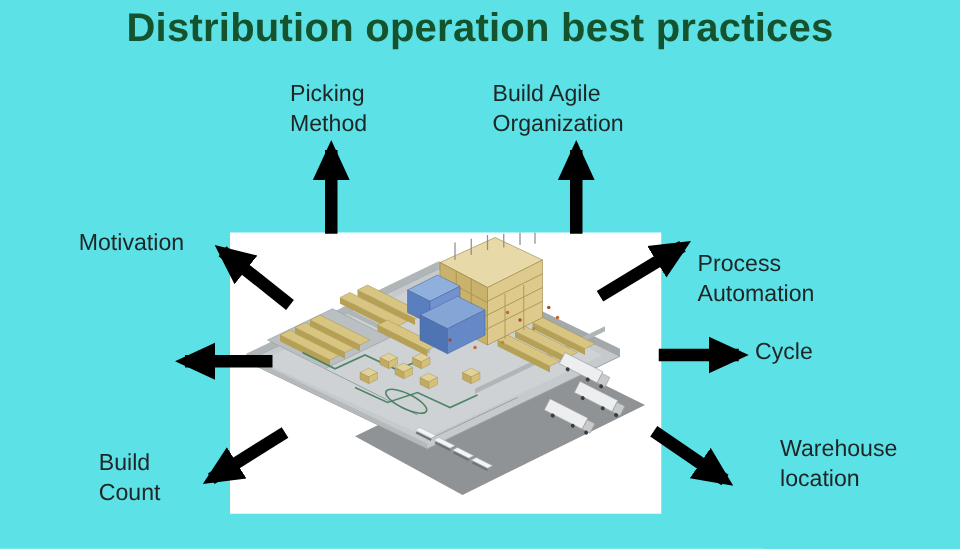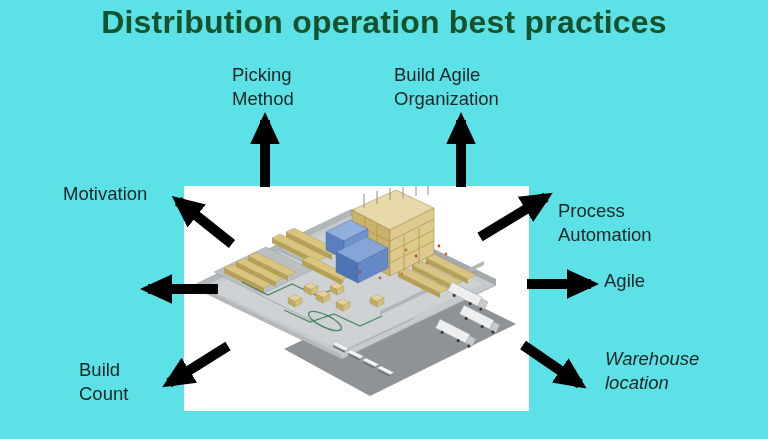--- a/index.html
+++ b/index.html
@@ -18,21 +18,21 @@
     font-size:18.5px; font-weight:400; color:#1d2525;
     line-height:24px; white-space:pre-line;
   }
   .lbl-picking    { left:232px; top:63px;  }
   .lbl-build      { left:394px; top:63px;  }
   .lbl-reordering { left:63px;  top:182px; }
   .lbl-process    { left:558px; top:175px;margin-top:24px; }
   .lbl-motivation { left:22px;  top:268px; }
   .lbl-layout     { left:604px; top:269px; }
   .lbl-cycle      { left:79px;  top:358px; }
-  .lbl-warehouse  { left:605px; top:347px;font-style:italic; }
+  .lbl-warehouse  { left:624px; top:347px; }
   .arrows {
     position:absolute; left:0; top:0; width:768px; height:439px;
     pointer-events:none;
   }
   .panel {
     position:absolute; left:184px; top:186px; width:345px; height:225px;
     background:#ffffff;
   }
   .panel svg { display:block; width:345px; height:225px; }
 </style>
@@ -238,19 +238,19 @@
     </g>
   </svg>
 
   <div class="label lbl-picking">Picking
 Method</div>
   <div class="label lbl-build">Build Agile
 Organization</div>
   <div class="label lbl-reordering">Motivation</div>
   <div class="label lbl-process">Process
 Automation</div>
-  <div class="label lbl-layout">Agile</div>
+  <div class="label lbl-layout">Cycle</div>
   <div class="label lbl-cycle">Build
 Count</div>
   <div class="label lbl-warehouse">Warehouse
 location</div>
 
 </div>
 
 </body></html>

